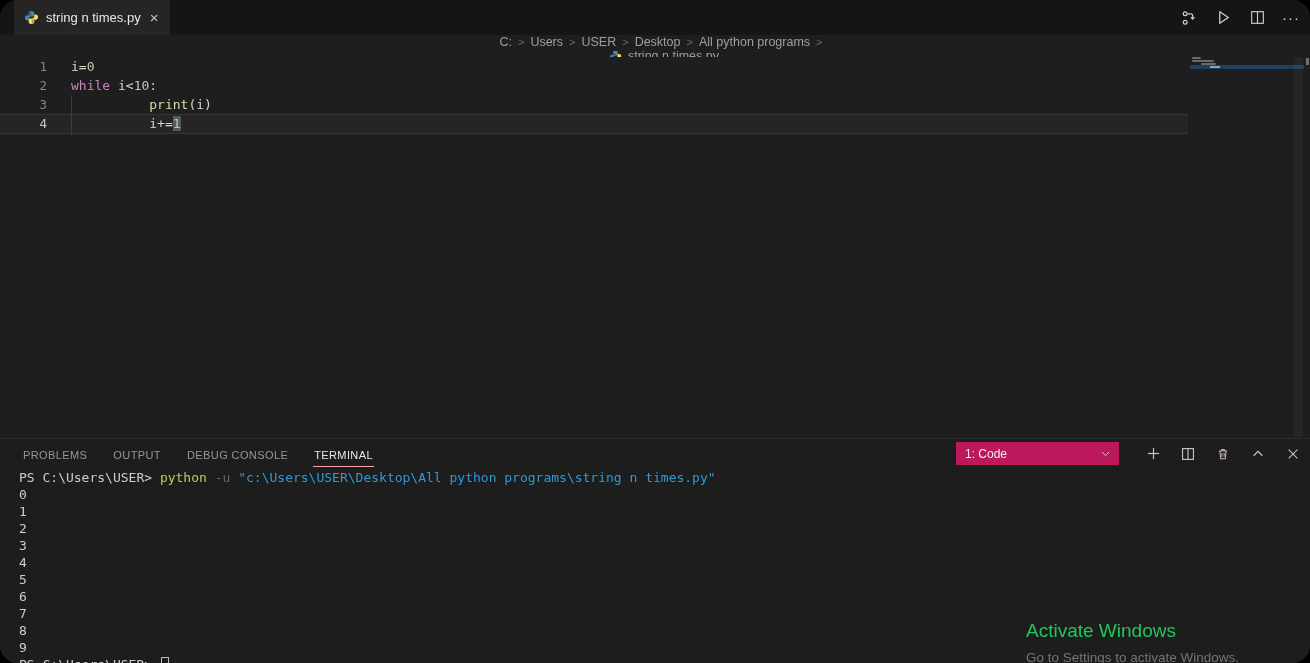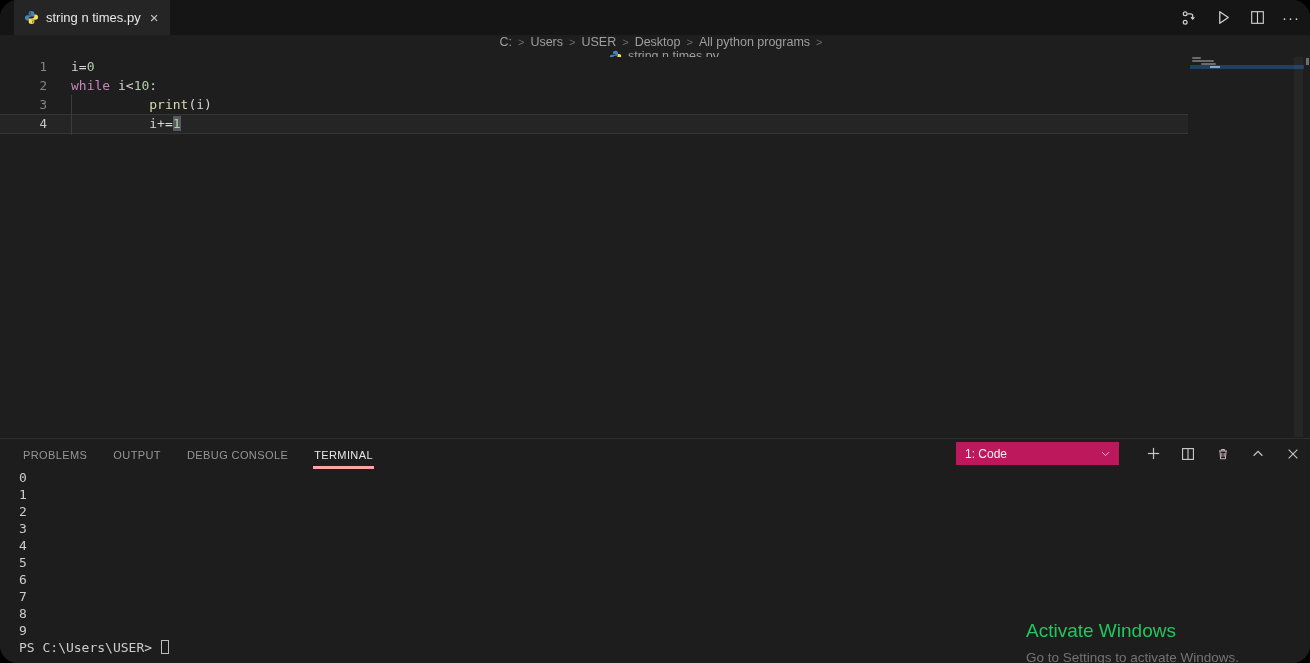--- a/index.html
+++ b/index.html
@@ -49,21 +49,21 @@
   .minimap { position:absolute; left:1190px; top:0; width:116px; height:80px; }
   .mm-dash { position:absolute; height:2px; background:#6b6b6b; border-radius:1px; }
   .mm-current { position:absolute; left:0; top:8px; width:114px; height:4px; background:#1d4165; }
   .mm-current .mm-inner { position:absolute; left:20px; top:1px; width:10px; height:2px; background:#8ba3bd; }
   .editor-scrollbar { position:absolute; right:7px; top:0; width:9px; height:380px; background:rgba(121,121,121,0.10); }
   .overview-mark { position:absolute; right:1px; top:1px; width:3px; height:7px; background:#6f6f6f; }
   
   .panel { position:absolute; top:438px; left:0; width:1310px; height:225px; background:#1d1d1d; border-top:1px solid #2d2d2d; }
   .panel-header { position:relative; height:30px; display:flex; align-items:center; padding-left:22px; }
   .panel-tab { font-size:11px; letter-spacing:0.4px; color:#969696; margin-right:24px; cursor:pointer; padding:6px 1px 5px; }
-  .panel-tab.active { color:#e7e7e7; border-bottom:3px solid #fca5a5; }
+  .panel-tab.active { color:#e7e7e7; border-bottom:1px solid #fca5a5; }
   .panel-actions { position:absolute; right:8px; top:3px; display:flex; align-items:center; gap:17px; }
   .term-select {
     width:163px; height:23px; background:#be185d; color:#f0f0f0; font-size:12px;
     display:flex; align-items:center; justify-content:space-between; padding:0 8px 0 9px; cursor:pointer; margin-right:8px;
   }
   
   .terminal { position:absolute; top:469px; left:0; width:1310px; height:194px; overflow:hidden;
     font-family:"DejaVu Sans Mono", monospace; font-size:13px; color:#cccccc; }
   .tline { height:17px; line-height:17px; padding-left:19px; white-space:pre; }
   .t-cmd { color:#c5c94d; }
@@ -190,20 +190,21 @@
           <svg width="14" height="14" viewBox="0 0 16 16" fill="none" stroke="#c5c5c5" stroke-width="1.3">
             <line x1="3" y1="3" x2="13" y2="13"></line>
               <line x1="13" y1="3" x2="3" y2="13"></line>
           </svg>
         </span>
       </div>
     </div>
   </div>
 
   <div class="terminal">
+    <div class="tline"><span>PS C:\Users\USER&gt; </span><span class="t-cmd">python</span><span class="t-param"> -u </span><span class="t-str">"c:\Users\USER\Desktop\All python programs\string n times.py"</span></div>
     <div id="term-output">
         <div class="tline">0</div>
         <div class="tline">1</div>
         <div class="tline">2</div>
         <div class="tline">3</div>
         <div class="tline">4</div>
         <div class="tline">5</div>
         <div class="tline">6</div>
         <div class="tline">7</div>
         <div class="tline">8</div>

